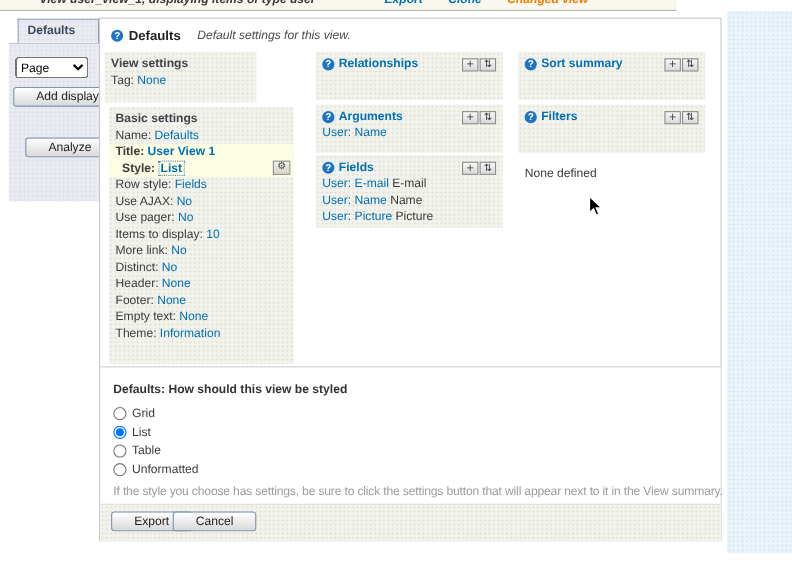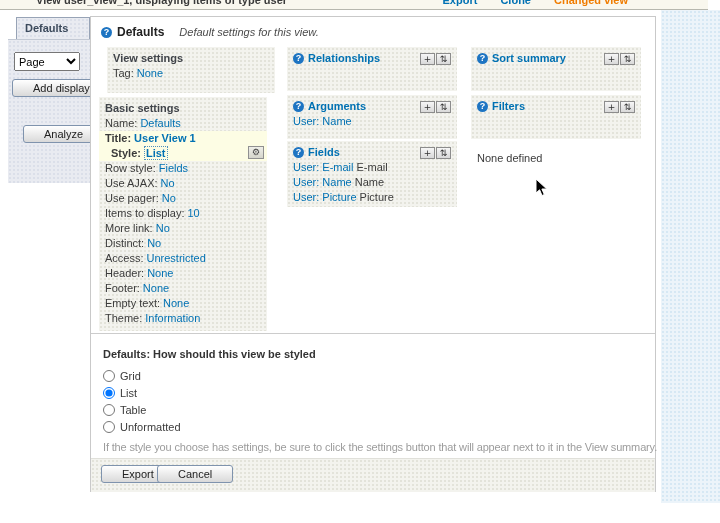--- a/index.html
+++ b/index.html
@@ -4,22 +4,22 @@
 <style>
   html,body{margin:0;padding:0;}
   body{
     position:relative;width:720px;height:523px;overflow:hidden;
     background:#ffffff;
     font-family:"Liberation Sans",sans-serif;font-size:11px;color:#3b3b3b;
   }
   a{text-decoration:none;color:#0071b3;cursor:pointer;}
 
   
-  .topbar{position:absolute;left:0;top:0;width:708px;height:9px;background:#f9f7ee;
-          border-bottom:1px solid #b7b7ae;overflow:hidden;z-index:5;}
+  .topbar{position:absolute;left:0;top:0;width:615px;height:9px;background:#f9f7ee;
+          border-bottom:1px solid #b7b7ae;overflow:hidden;z-index:5;font-style:italic;}
   .topbar-title{position:absolute;left:36px;top:-6px;font-weight:bold;color:#3a3a3a;white-space:nowrap;}
   .toplinks{position:absolute;right:80px;top:-6px;font-weight:bold;white-space:nowrap;}
   .toplinks a{margin-left:20px;}
   .toplinks .changed{color:#f07c00;}
 
   
   .tex-gray{background-color:#f3f3ee;
     background-image:radial-gradient(circle,#e3e3da 1px,transparent 1px);
     background-size:4px 4px;}
   .tex-side{background-color:#e9ebf1;
@@ -50,21 +50,21 @@
   .main-header{position:absolute;left:10px;top:8px;display:flex;align-items:center;gap:5px;}
   .main-header .title{font-weight:bold;font-size:12px;color:#222;}
   .main-header .subtitle{font-style:italic;color:#4b4b4b;margin-left:10px;}
 
   .help-icon{display:inline-block;width:11px;height:11px;border-radius:50%;
     background:#1d74c2;color:#fff;font-size:9px;font-weight:bold;line-height:11px;
     text-align:center;flex:0 0 auto;}
 
   
   .sec{position:absolute;box-sizing:border-box;padding:4px 6px;line-height:15px;}
-  .sec-view    {left:16px;  top:30px; width:168px;height:46px;}
+  .sec-view    {left:4px;  top:30px; width:138px;height:46px;}
   .sec-basic   {left:8px;  top:80px; width:168px;height:234px;}
   .sec-rel     {left:196px;top:30px; width:170px;height:44px;}
   .sec-arg     {left:196px;top:78px; width:170px;height:44px;}
   .sec-fields  {left:196px;top:124px;width:170px;height:66px;}
   .sec-sort    {left:380px;top:30px; width:170px;height:44px;}
   .sec-filters {left:380px;top:78px; width:170px;height:44px;}
 
   .sec-title{font-weight:bold;color:#40444a;}
   .sec-head{display:flex;align-items:center;gap:4px;height:15px;}
   .sec-head .blue-title{font-weight:bold;color:#0071b3;}
@@ -146,21 +146,20 @@
     <div class="sec-title">Basic settings</div>
     <div class="row"><span class="lbl">Name:</span><a class="val">Defaults</a></div>
     <div class="row row-hl"><span class="lbl">Title:</span><a class="val">User View 1</a></div>
     <div class="row row-hl row-style"><span class="lbl">Style:</span><a class="val">List</a><button class="gear-btn">⚙</button></div>
     <div class="row"><span class="lbl">Row style:</span><a class="val">Fields</a></div>
     <div class="row"><span class="lbl">Use AJAX:</span><a class="val">No</a></div>
     <div class="row"><span class="lbl">Use pager:</span><a class="val">No</a></div>
     <div class="row"><span class="lbl">Items to display:</span><a class="val">10</a></div>
     <div class="row"><span class="lbl">More link:</span><a class="val">No</a></div>
     <div class="row"><span class="lbl">Distinct:</span><a class="val">No</a></div>
-    <div class="row"><span class="lbl">Access:</span><a class="val">Unrestricted</a></div>
     <div class="row"><span class="lbl">Header:</span><a class="val">None</a></div>
     <div class="row"><span class="lbl">Footer:</span><a class="val">None</a></div>
     <div class="row"><span class="lbl">Empty text:</span><a class="val">None</a></div>
     <div class="row"><span class="lbl">Theme:</span><a class="val">Information</a></div>
   </div>
 
   <div class="sec sec-rel tex-gray">
     <div class="sec-head">
       <span class="help-icon">?</span>
       <a class="blue-title">Relationships</a>

